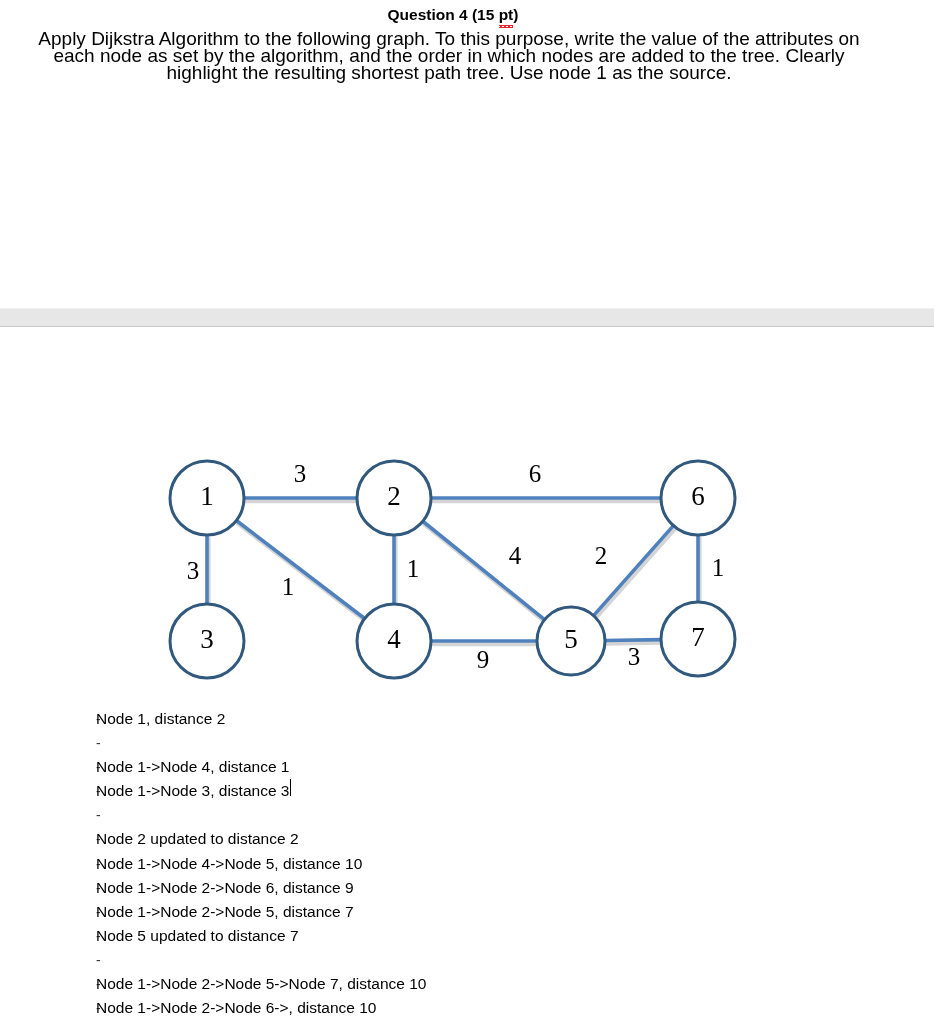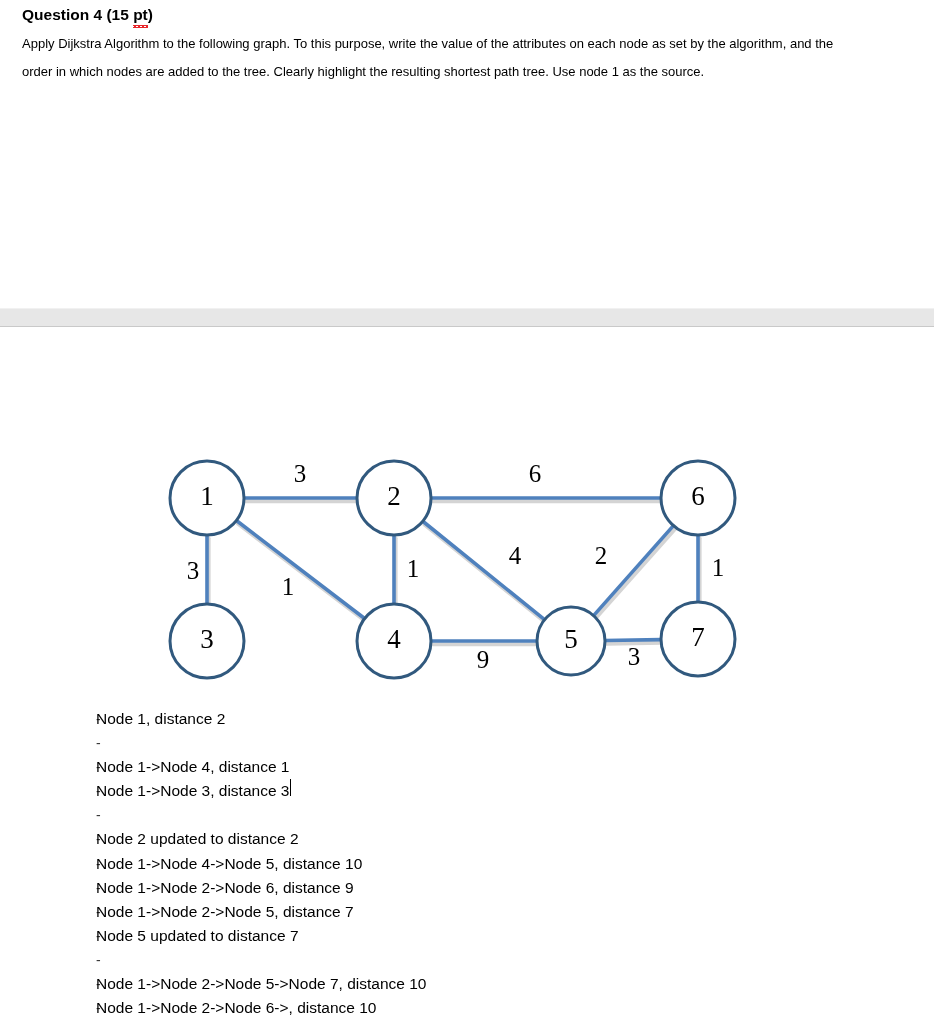--- a/index.html
+++ b/index.html
@@ -14,23 +14,24 @@
     position: relative;
     overflow: hidden;
     font-family: "Liberation Sans", sans-serif;
     color: #000000;
     -webkit-font-smoothing: antialiased;
   }
 
   
   .doc-top {
     position: absolute;
-    left: 22px;
+    left: 33px;
     top: 0px;
     width: 840px;
+    text-align: center;
   }
   .q-title {
     font-size: 15.5px;
     font-weight: bold;
     line-height: 23px;
     margin: 3px 0 0 0;
     display: inline-block;
     position: relative;
   }
   .spell-wrap {
@@ -44,22 +45,22 @@
     bottom: -2px;
     height: 3px;
     background-image:
       linear-gradient(45deg, transparent 40%, #e8262b 40%, #e8262b 60%, transparent 60%),
       linear-gradient(-45deg, transparent 40%, #e8262b 40%, #e8262b 60%, transparent 60%);
     background-size: 4px 3px;
     background-repeat: repeat-x;
     pointer-events: none;
   }
   .q-body {
-    font-size: 13px;
-    line-height: 28px;
+    font-size: 19px;
+    line-height: 17px;
     margin: 4px 0 10px 0;
     width: 832px;
   }
 
   
   .page-break {
     position: absolute;
     left: 0;
     top: 308px;
     width: 934px;

